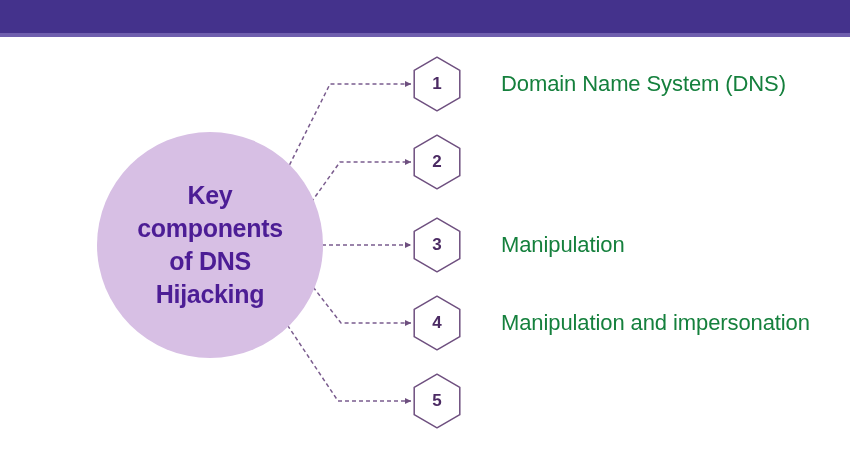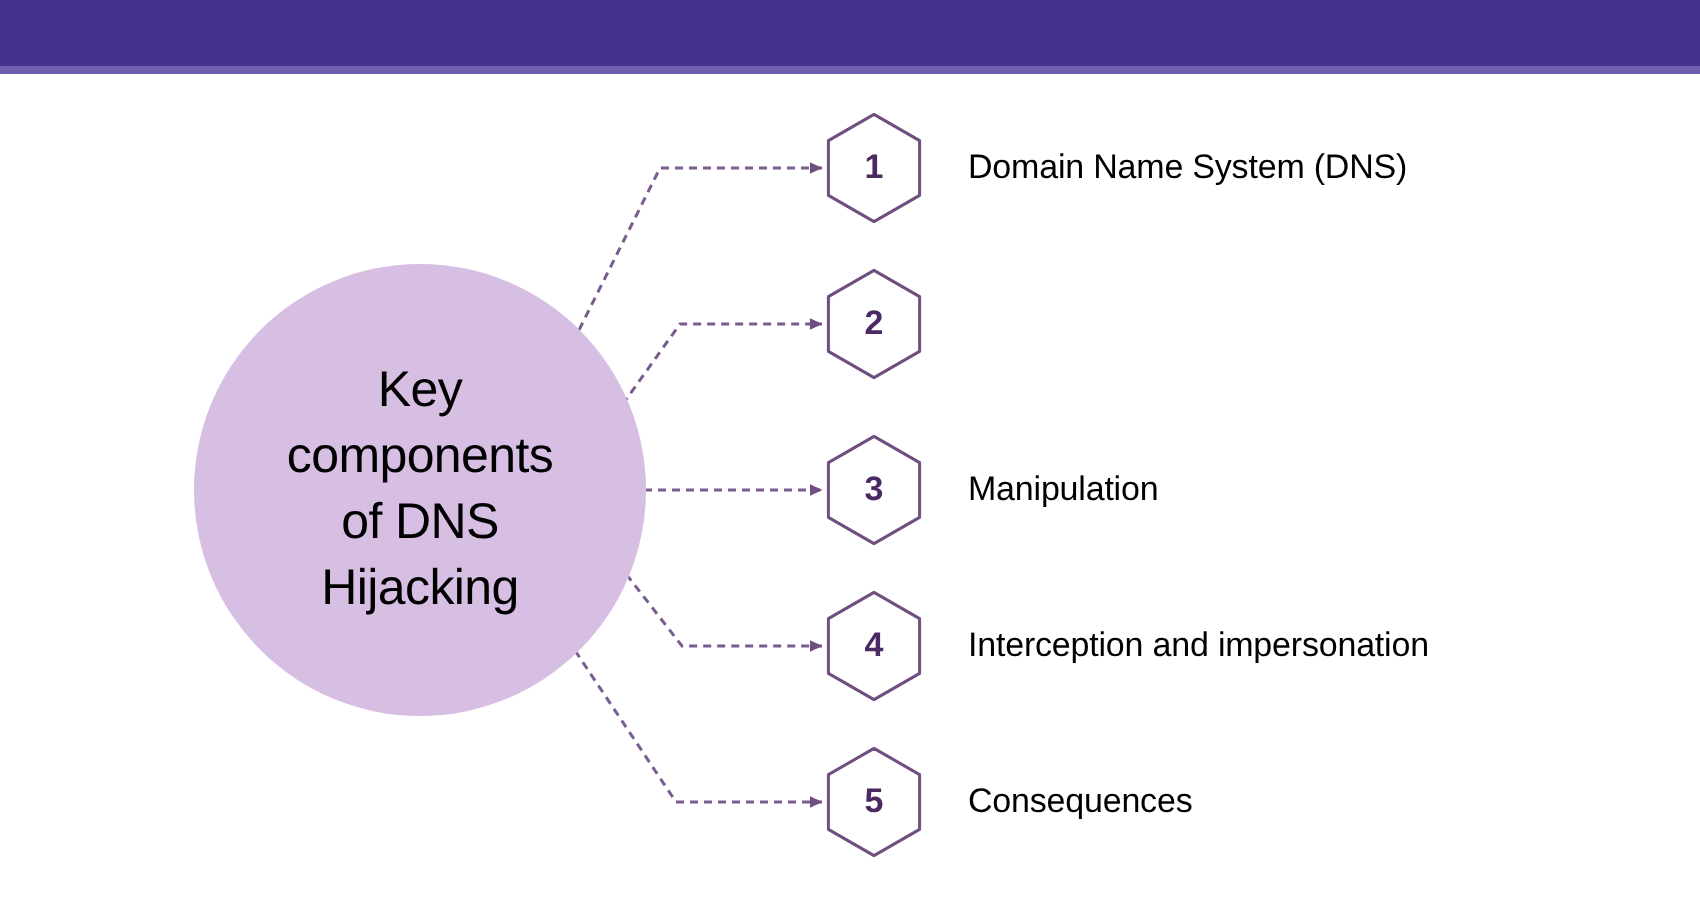--- a/index.html
+++ b/index.html
@@ -85,23 +85,23 @@
     width: 226px;
     height: 226px;
     border-radius: 50%;
     background: #d7bfe4;
     display: flex;
     align-items: center;
     justify-content: center;
     z-index: 2;
   }
   .hub-title {
-    color: #000000;
+    color: #4c1d95;
     font-size: 25px;
-    font-weight: 400;
+    font-weight: 700;
     line-height: 1.32;
     text-align: center;
     letter-spacing: -0.3px;
     white-space: pre-line;
     padding: 0 10px;
   }
 
   
   .row {
     position: absolute;
@@ -130,23 +130,23 @@
     width: 48px;
     height: 56px;
     display: flex;
     align-items: center;
     justify-content: center;
     color: #4b2a63;
     font-size: 17px;
     font-weight: 700;
   }
   .row-label {
-    margin-left: 23px;
-    color: #000000;
-    font-size: 17px;
+    margin-left: 40px;
+    color: #15803d;
+    font-size: 22px;
     font-weight: 400;
     letter-spacing: -0.1px;
     white-space: nowrap;
   }
 </style>
 </head>
 <body>
 
 <div class="header-bar"></div>
 <div class="header-underline"></div>
@@ -209,26 +209,25 @@
     <div class="row-label">Manipulation</div>
   </div>
 
   <div class="row" style="top:258px;">
     <div class="hexagon">
       <svg viewBox="0 0 48 56" width="48" height="56" aria-hidden="true">
         <polygon points="24,1.2 46.8,14.3 46.8,41.7 24,54.8 1.2,41.7 1.2,14.3" fill="none" stroke="#6E4F7F" stroke-width="1.5" stroke-linejoin="round"></polygon>
       </svg>
       <div class="hex-number">4</div>
     </div>
-    <div class="row-label">Interception and impersonation</div>
+    <div class="row-label">Manipulation and impersonation</div>
   </div>
 
   <div class="row" style="top:336px;">
     <div class="hexagon">
       <svg viewBox="0 0 48 56" width="48" height="56" aria-hidden="true">
         <polygon points="24,1.2 46.8,14.3 46.8,41.7 24,54.8 1.2,41.7 1.2,14.3" fill="none" stroke="#6E4F7F" stroke-width="1.5" stroke-linejoin="round"></polygon>
       </svg>
       <div class="hex-number">5</div>
     </div>
-    <div class="row-label">Consequences</div>
   </div>
 
 </div>
 
 </body></html>

